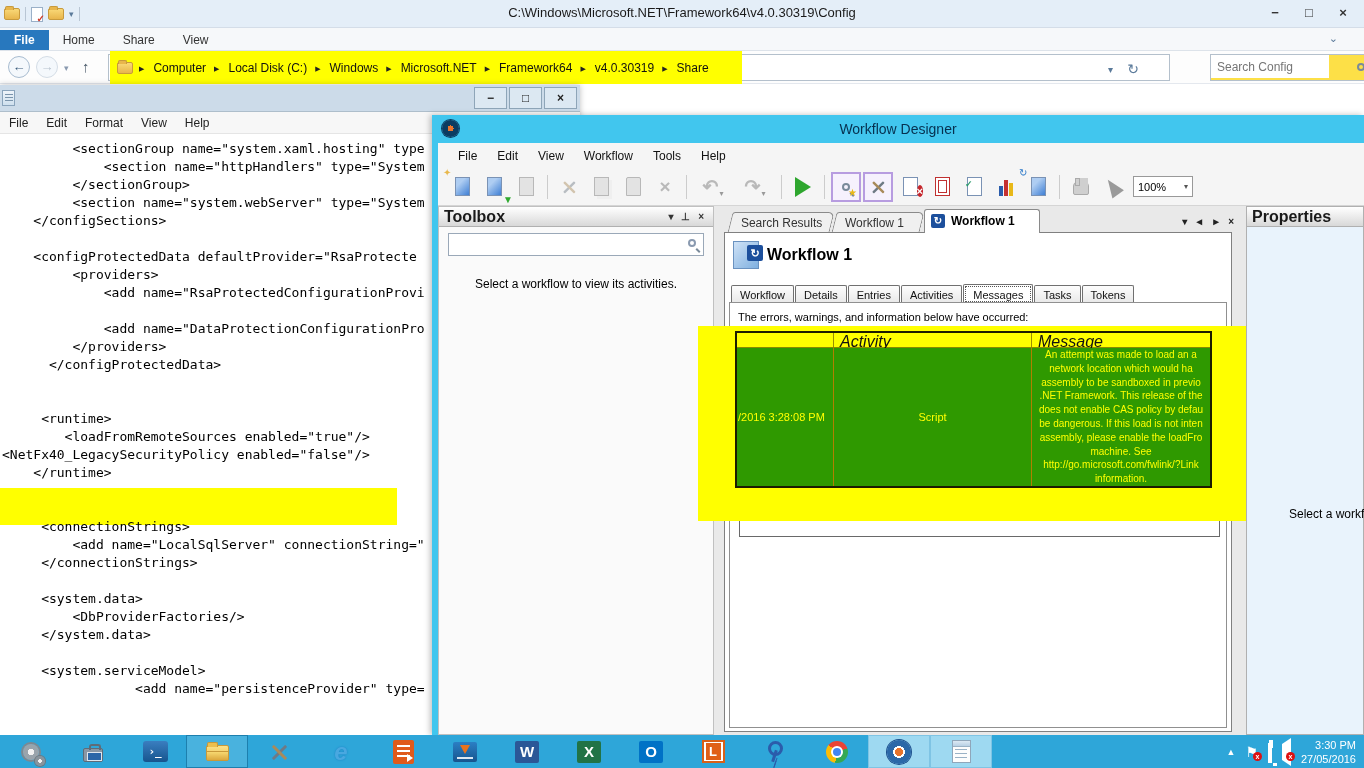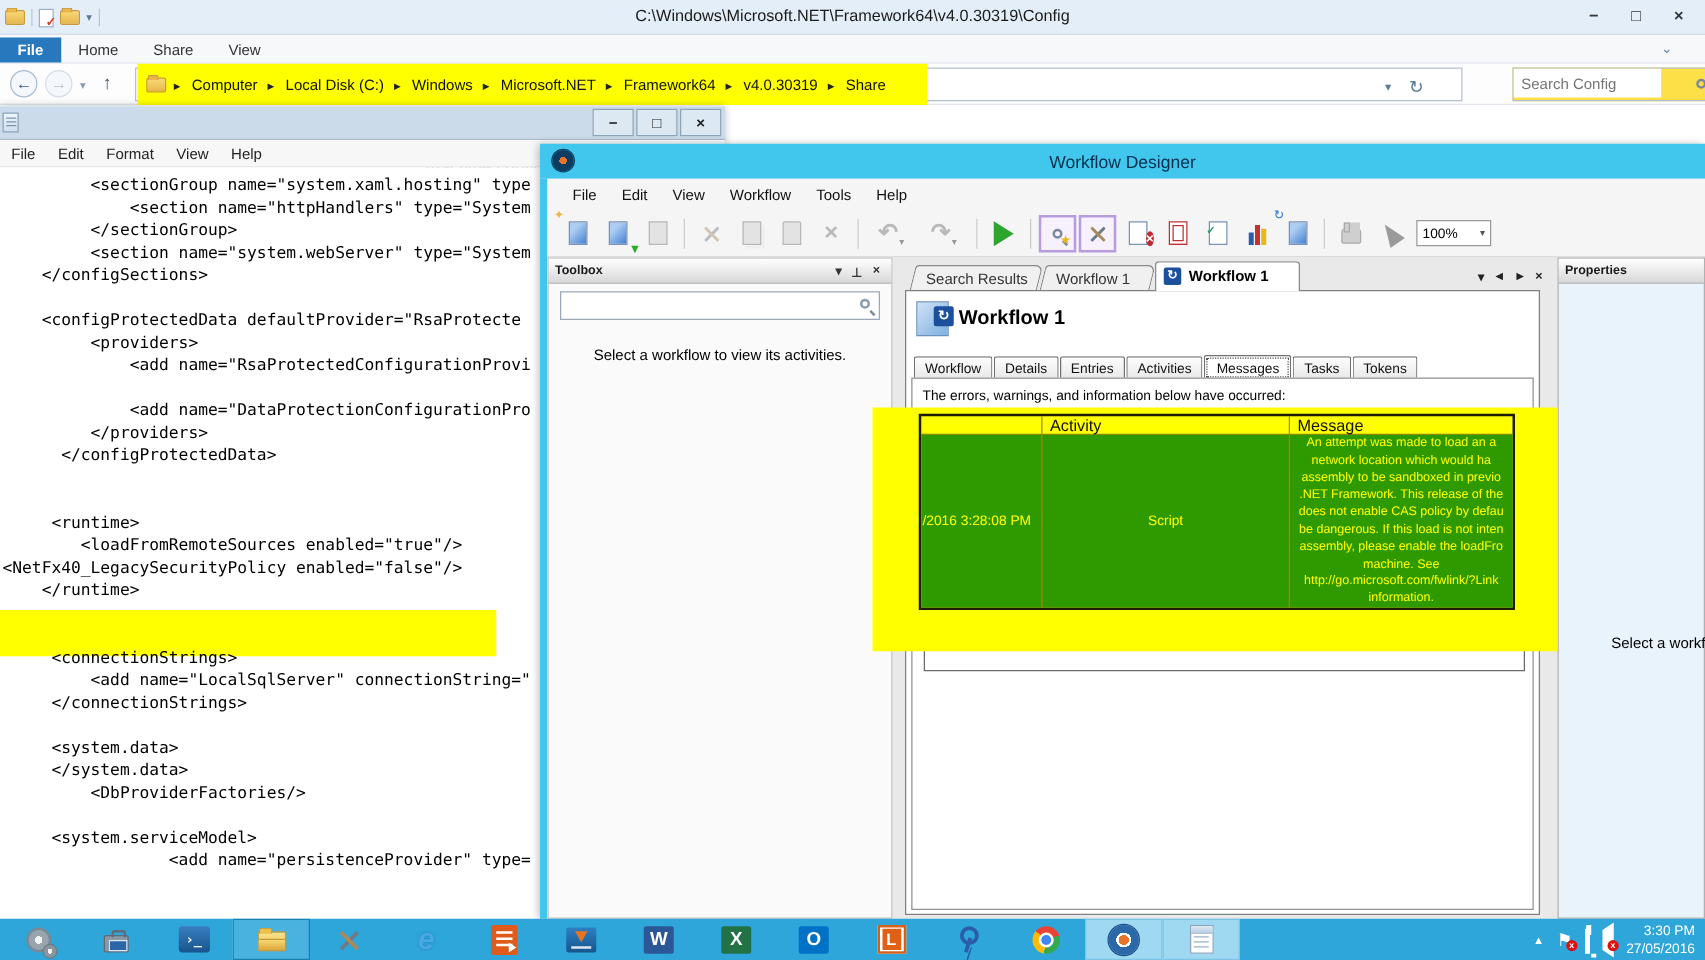--- a/index.html
+++ b/index.html
@@ -89,21 +89,21 @@
   .hand::before { content:""; position:absolute; top:-5px; left:1px; width:3px; height:6px; background:#cfcfcf; border:1px solid #aaa; box-shadow:4px 0 0 #cfcfcf,8px 0 0 #cfcfcf; }
   .cursor-arrow { width:0; height:0; border-left:7px solid transparent; border-right:7px solid transparent; border-bottom:18px solid #9a9a9a; transform:rotate(-35deg); }
   #wf-zoom { width:60px; height:21px; background:#fff; border:1px solid #999; font-size:11px; display:flex; align-items:center; justify-content:space-between; padding:0 4px; margin-left:4px; }
   #wf-zoom .dd { font-size:8px; color:#555; }
 
   #wf-content { left:6px; top:91px; width:926px; height:529px; background:#e9e9e9; }
 
   
   #toolbox { position:absolute; left:0px; top:0px; width:276px; height:529px; background:#fafafa; border:1px solid #c0c0c0; }
   .panel-header { height:20px; background:linear-gradient(#ffffff,#d8d8d8); border-bottom:1px solid #b0b0b0; display:flex; align-items:center; padding:0 5px; }
-  .panel-header .ph-title { font-size:10px; font-weight:bold; color:#1a1a1a; flex:1; }
+  .panel-header .ph-title { font-size:16px; font-weight:bold; color:#1a1a1a; flex:1; }
   .panel-header .ph-btn { font-size:10px; color:#333; padding:0 4px; font-weight:bold; }
   #tb-search { position:absolute; left:9px; top:26px; width:256px; height:23px; border:1px solid #9aa8b8; background:#fff; }
   #tb-search input { border:none; outline:none; width:225px; height:19px; padding:0 5px; font-size:12px; color:#444; font-family:"Liberation Sans",sans-serif; }
   #tb-search .mag { position:absolute; right:7px; top:5px; border-color:#8a9ab0; }
   #tb-empty { position:absolute; left:0; top:70px; width:100%; text-align:center; font-size:12px; color:#000; }
 
   
   #docwell { position:absolute; left:284px; top:0; width:516px; height:529px; }
   #doc-tabstrip { position:absolute; left:0; top:2px; width:516px; height:25px; }
   .doc-tab { position:absolute; top:4px; height:21px; background:#f0f0f0; border:1px solid #8a8a8a; border-bottom:none; border-radius:3px 6px 0 0; transform:skewX(-14deg); }
@@ -121,21 +121,21 @@
   .sub-tab { border:1px solid #707070; border-bottom:none; background:linear-gradient(#fdfdfd,#e8e8e8); font-size:11px; color:#111; padding:3px 8px 2px; margin-right:1px; border-radius:2px 2px 0 0; }
   .sub-tab.active { background:#fff; padding:4px 9px 3px; outline:1px dotted #555; outline-offset:-3px; position:relative; top:1px; }
   #tab-page { position:absolute; left:4px; top:69px; width:498px; height:426px; border:1px solid #909090; background:#fff; }
   #msg-intro { position:absolute; left:8px; top:8px; font-size:11px; color:#000; }
 
   #msg-grid { position:absolute; left:9px; top:24px; width:481px; height:210px; border:1px solid #696969; background:#fff; }
 
   
   #msg-hl { left:698px; top:326px; width:548px; height:195px; background:#ffff00; z-index:6; }
   #msg-table { left:735px; top:331px; width:477px; height:157px; border:2px solid #1c1c00; z-index:7; display:flex; flex-direction:column; }
-  #msg-thead { height:15px; display:flex; border-bottom:1px solid #8a8a00; font-size:13px; color:#111; }
+  #msg-thead { height:15px; display:flex; border-bottom:1px solid #8a8a00; font-size:16px; color:#111;font-style:italic; }
   #msg-thead .hc { border-right:1px solid #9a8f00; padding-left:6px; }
   #msg-row { flex:1; display:flex; background:#2f9900; }
   #msg-row .dc { border-right:1px solid #b08000; display:flex; align-items:center; justify-content:center; color:#ffff00; overflow:hidden; }
   .c1 { width:97px; } .c2 { width:198px; } .c3 { width:178px; border-right:none!important; }
   #msg-ts { font-size:11px; justify-content:flex-start!important; padding-left:1px; white-space:nowrap; }
   #msg-act { font-size:11px; }
   #msg-cell { flex-direction:column; font-size:10px; line-height:13.8px; }
   #msg-cell div { white-space:nowrap; text-align:center; }
 
   
@@ -309,22 +309,22 @@
           <div class="npline">        &lt;loadFromRemoteSources enabled="true"/&gt;</div>
           <div class="npline">&lt;NetFx40_LegacySecurityPolicy enabled="false"/&gt;</div>
           <div class="npline">    &lt;/runtime&gt;</div>
           <div class="npline">&nbsp;</div>
           <div class="npline">&nbsp;</div>
           <div class="npline">     &lt;connectionStrings&gt;</div>
           <div class="npline">         &lt;add name="LocalSqlServer" connectionString="</div>
           <div class="npline">     &lt;/connectionStrings&gt;</div>
           <div class="npline">&nbsp;</div>
           <div class="npline">     &lt;system.data&gt;</div>
+          <div class="npline">         &lt;DbProviderFactories/&gt;</div>
           <div class="npline">     &lt;/system.data&gt;</div>
-          <div class="npline">         &lt;DbProviderFactories/&gt;</div>
           <div class="npline">&nbsp;</div>
           <div class="npline">     &lt;system.serviceModel&gt;</div>
           <div class="npline">                 &lt;add name="persistenceProvider" type=</div>
         </div>
     </div>
   </div>
 
   <div id="wf-window" class="abs">
     <div id="wf-titlebar" class="abs">
       <span id="wf-gear-icon"></span>

